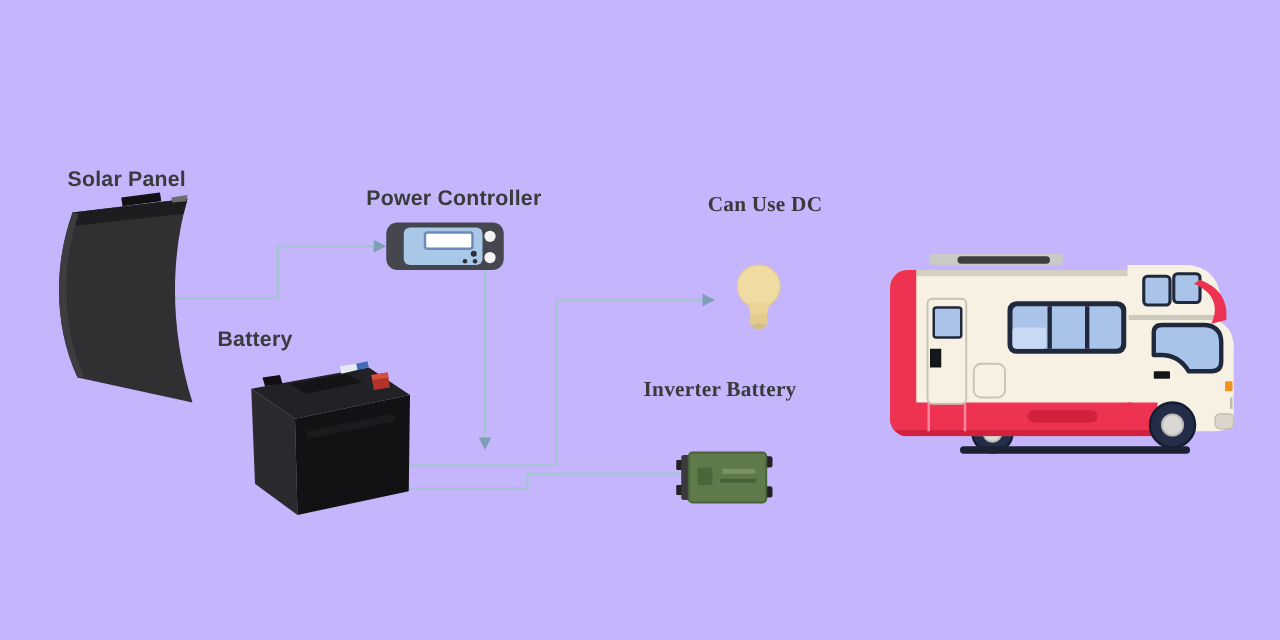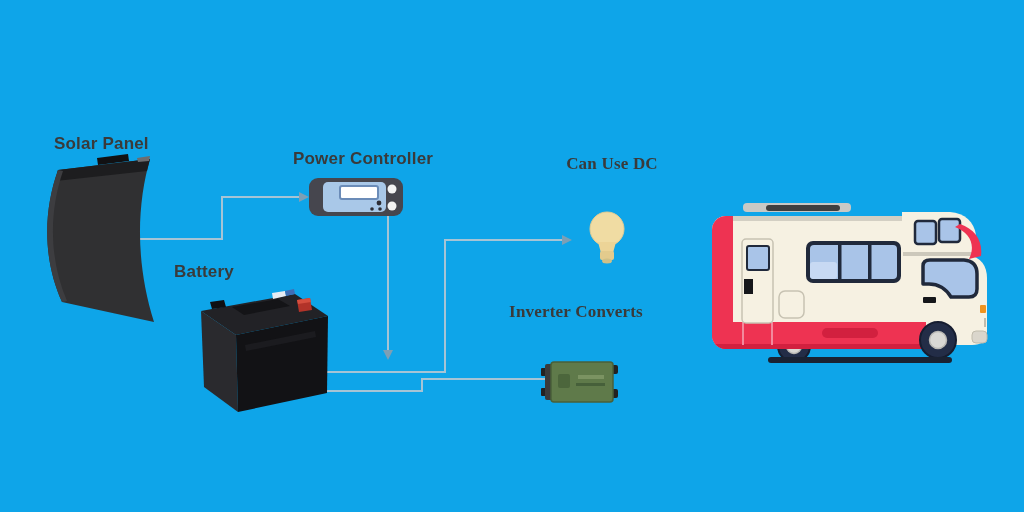--- a/index.html
+++ b/index.html
@@ -1,17 +1,17 @@
 <!DOCTYPE html>
 <html><head>
 <meta charset="utf-8">
 <style>
   html,body{margin:0;padding:0;background:#ffffff;}
   .canvas{
-    position:relative;width:1024px;height:512px;background:#0ea5e9;
+    position:relative;width:1024px;height:512px;background:#c4b5fd;
     font-family:"Liberation Sans",sans-serif;overflow:hidden;
   }
   .diagram-svg{position:absolute;left:0;top:0;width:1024px;height:512px;}
   .lbl{
     position:absolute;color:#3a3a3a;font-weight:600;font-size:17px;
     white-space:nowrap;letter-spacing:.2px;
   }
   .lbl.centered{white-space:normal;text-align:center;font-family:Liberation Serif, serif;}
   .lbl .line{display:block;}
 </style>
@@ -153,16 +153,16 @@
 
   <div class="lbl" style="left:293px;top:149px;">Power Controller</div>
 
   <div class="lbl" style="left:174px;top:262px;">Battery</div>
 
   <div class="lbl centered" style="left:512px;top:152px;width:200px;line-height:24px;">
     <span class="line">Can Use DC</span>
   </div>
 
   <div class="lbl centered" style="left:465px;top:301px;width:222px;line-height:22px;">
-    <span class="line">Inverter Converts</span>
+    <span class="line">Inverter Battery</span>
   </div>
 
 </div>
 
 </body></html>

